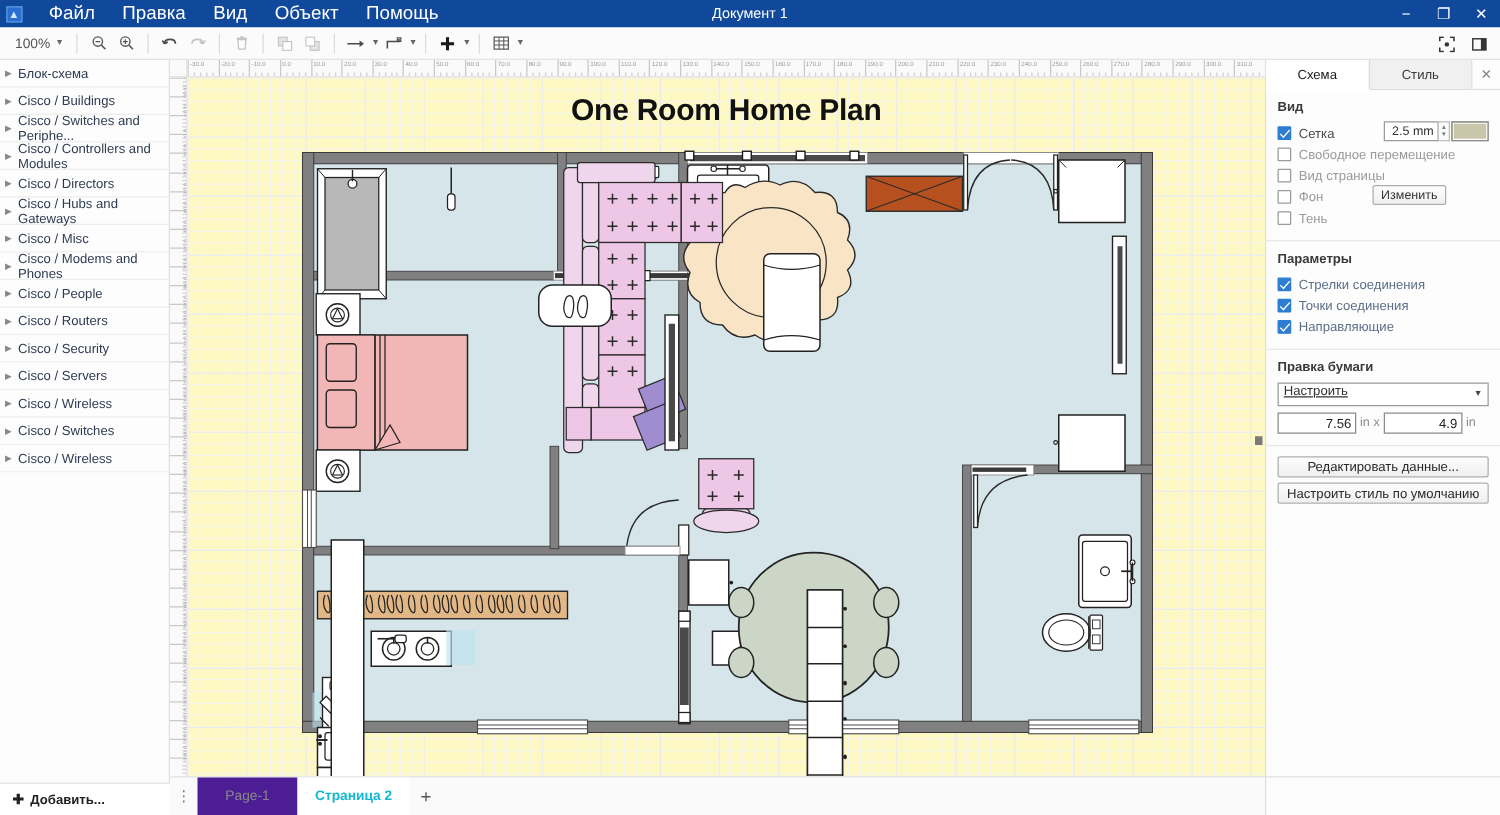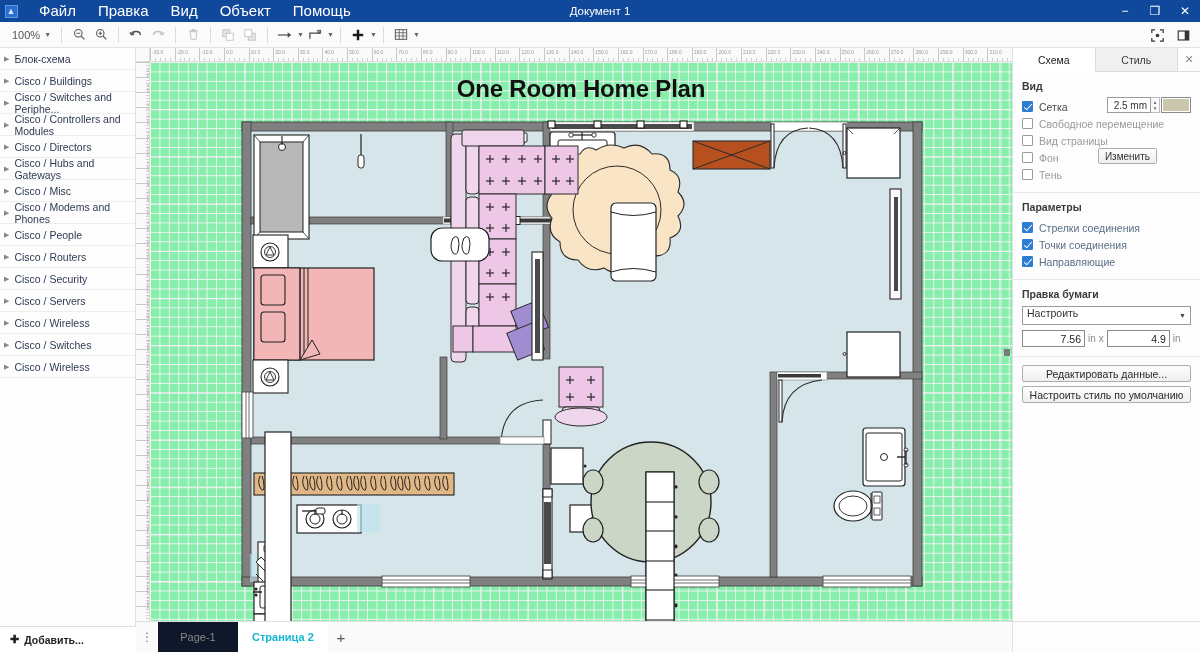--- a/index.html
+++ b/index.html
@@ -108,21 +108,21 @@
   }
   .rtick-v span {
     display: block; transform: rotate(-90deg); transform-origin: left top;
     white-space: nowrap; position: absolute; left: 10px; top: 2px;
   }
   .rtick-vm { position: absolute; right: 0; width: 3px; height: 1px; background: #d0d0d0; }
 
   
   .canvas-wrap {
     position: absolute; top: 62px; left: 150px; width: 862px; height: 559px;
-    overflow: hidden; background: #86efac;
+    overflow: hidden; background: #fef9c3;
   }
   .grid-bg {
     position: absolute; inset: 0;
     background-image:
       linear-gradient(to right, #f2f2f2 1px, transparent 1px),
       linear-gradient(to bottom, #f2f2f2 1px, transparent 1px),
       linear-gradient(to right, #e6e6e6 1px, transparent 1px),
       linear-gradient(to bottom, #e6e6e6 1px, transparent 1px);
     background-size: 9.45px 9.45px, 9.45px 9.45px, 47.25px 47.25px, 47.25px 47.25px;
   }
@@ -195,21 +195,21 @@
   .btn-sm {
     position: absolute; right: 34px; top: -1px; height: 16px; padding: 0 6px;
     border: 1px solid #adadad; background: linear-gradient(#fdfdfd,#efefef);
     font-size: 10px; color: #333; display: flex; align-items: center; border-radius: 2px;
   }
   .sel-paper {
     width: 100%; height: 19px; border: 1px solid #9b9b9b; background: #fff;
     font-size: 10.5px; color: #333; padding: 0 4px; font-family: "Liberation Sans", sans-serif;
     appearance: none; position: relative;
   }
-  .sel-wrap { position: relative; }
+  .sel-wrap { position: relative; text-decoration: underline; }
   .sel-arrow {
     position: absolute; right: 5px; top: 6px; font-size: 7px; color: #444; pointer-events: none;
   }
   .dimrow { display: flex; align-items: center; margin-top: 5px; gap: 3px; }
   .dimbox {
     width: 63px; height: 17px; border: 1px solid #8a8a8a; background: #fff;
     font-size: 10.5px; color: #222; text-align: right; padding-right: 3px;
     display: flex; align-items: center; justify-content: flex-end;
   }
   .dimunit { font-size: 10px; color: #8a8a8a; }
@@ -221,21 +221,21 @@
   }
 
   
   .tabbar {
     position: absolute; bottom: 0; left: 136px; width: 876px; height: 31px;
     background: #fafafa; border-top: 1px solid #e0e0e0; display: flex; align-items: center;
   }
   .tab-menu { width: 22px; display: flex; align-items: center; justify-content: center; color: #777; font-size: 12px; }
   .ptab {
     height: 31px; min-width: 80px; padding: 0 14px; display: flex; align-items: center;
-    justify-content: center; font-size: 11px; color: #888; background: #0f172a;
+    justify-content: center; font-size: 11px; color: #888; background: #4c1d95;
   }
   .ptab.active { background: #fff; color: #14b8d4; font-weight: bold; }
   .tab-add { width: 26px; display: flex; align-items: center; justify-content: center; color: #555; font-size: 15px; }
   .bottom-fill {
     position: absolute; bottom: 0; left: 1012px; width: 188px; height: 31px;
     background: #fdfdfd; border-left: 1px solid #e0e0e0; border-top: 1px solid #e0e0e0;
   }
 </style>
 </head>
 <body>

